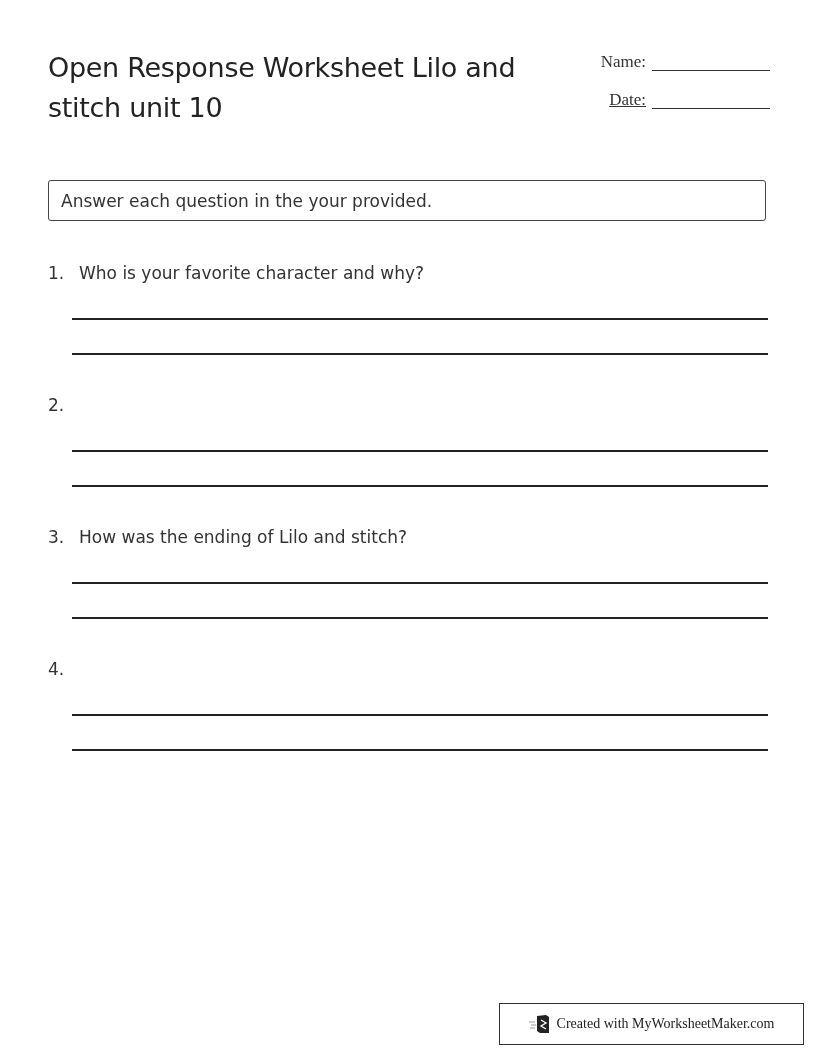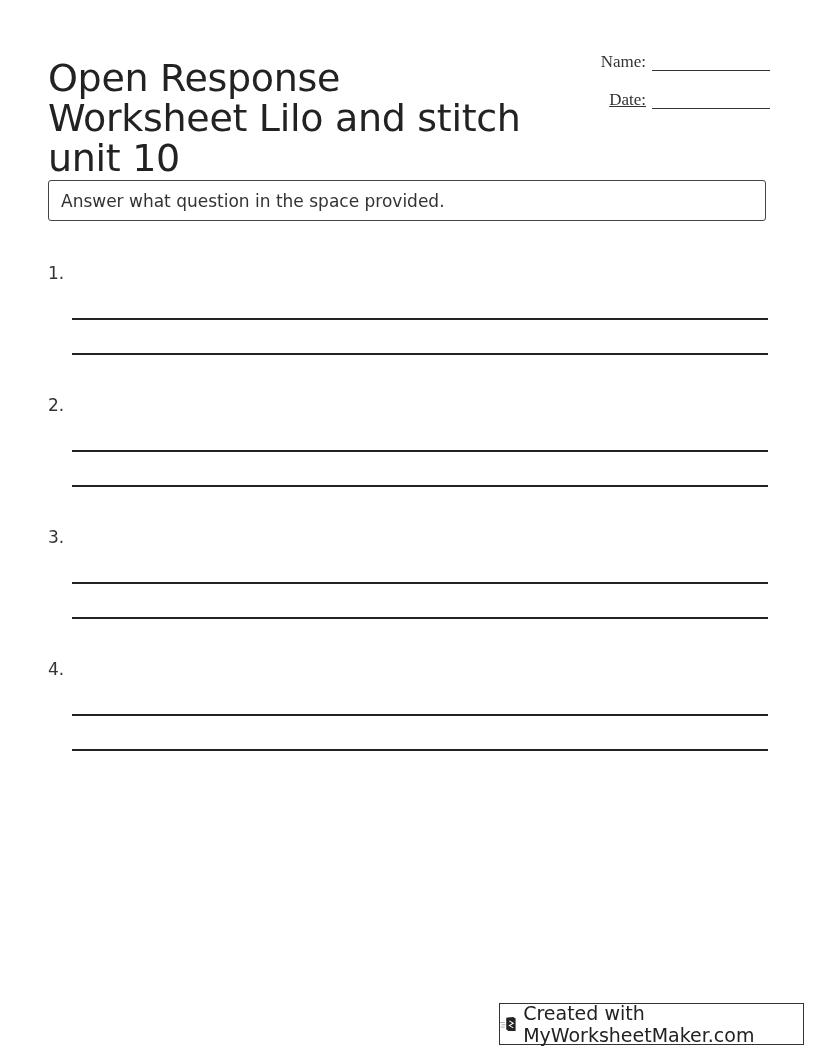--- a/index.html
+++ b/index.html
@@ -3,23 +3,22 @@
   <meta charset="utf-8">
   <style>
     html, body { margin: 0; padding: 0; }
     body {
       width: 816px; height: 1056px; background: #ffffff; position: relative;
       font-family: "DejaVu Sans", sans-serif; color: #222;
       overflow: hidden;
     }
     .title {
       position: absolute; left: 48px; top: 48px; width: 500px;
-      font-size: 38px; line-height: 40px; color: #222; font-weight: normal;
+      font-size: 27px; line-height: 40px; color: #222; font-weight: normal;
       letter-spacing: -0.3px;
-      margin-top: 10px;
     }
     .meta {
       position: absolute; left: 580px; top: 52px; width: 190px;
       font-family: "Liberation Serif", serif; font-size: 17px; color: #333;
     }
     .meta-row { position: absolute; right: 0; display: flex; }
     .meta-row.name { top: 0; }
     .meta-row.date { top: 38px; text-decoration: underline; }
     .meta-label { text-align: right; margin-right: 6px; }
     .meta-line { width: 118px; border-bottom: 1px solid #333; height: 18px; }
@@ -32,61 +31,63 @@
     .q-text { font-size: 17px; color: #333; display: flex; }
     .q-num { width: 31px; }
     .answer-line {
       position: absolute; left: 24px; width: 696px; height: 0;
       border-top: 2px solid #222;
     }
     .footer {
       position: absolute; left: 499px; top: 1003px; width: 305px; height: 42px;
       border: 1px solid #333; box-sizing: border-box;
       display: flex; align-items: center; justify-content: center;
-      font-size: 19px; color: #222;
+      font-size: 14px; color: #222; font-family: Liberation Serif, serif;
     }
     .footer-icon { width: 22px; height: 20px; margin-right: 6px; }
   </style>
 </head>
 <body>
 
 <div class="title">Open Response Worksheet Lilo and stitch unit 10</div>
 
 <div class="meta">
   <div class="meta-row name">
     <span class="meta-label">Name:</span>
     <span class="meta-line"></span>
   </div>
   <div class="meta-row date">
     <span class="meta-label">Date:</span>
     <span class="meta-line"></span>
   </div>
 </div>
 
-<div class="instructions">Answer what question in the space provided.</div>
+<div class="instructions">Answer each question in the your provided.</div>
 
 <div class="question" style="top:263px;">
   <div class="q-text">
     <span class="q-num">1.</span>
+    <span>Who is your favorite character and why?</span>
   </div>
   <div class="answer-line" style="top:55px;"></div>
   <div class="answer-line" style="top:90px;"></div>
 </div>
 
 <div class="question" style="top:395px;">
   <div class="q-text">
     <span class="q-num">2.</span>
   </div>
   <div class="answer-line" style="top:55px;"></div>
   <div class="answer-line" style="top:90px;"></div>
 </div>
 
 <div class="question" style="top:527px;">
   <div class="q-text">
     <span class="q-num">3.</span>
+    <span>How was the ending of Lilo and stitch?</span>
   </div>
   <div class="answer-line" style="top:55px;"></div>
   <div class="answer-line" style="top:90px;"></div>
 </div>
 
 <div class="question" style="top:659px;">
   <div class="q-text">
     <span class="q-num">4.</span>
   </div>
   <div class="answer-line" style="top:55px;"></div>

